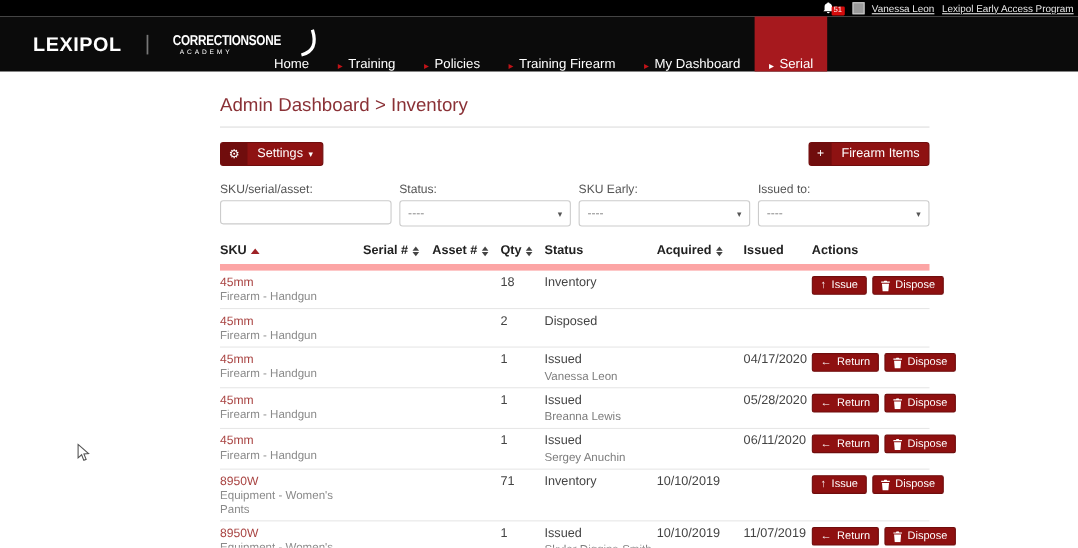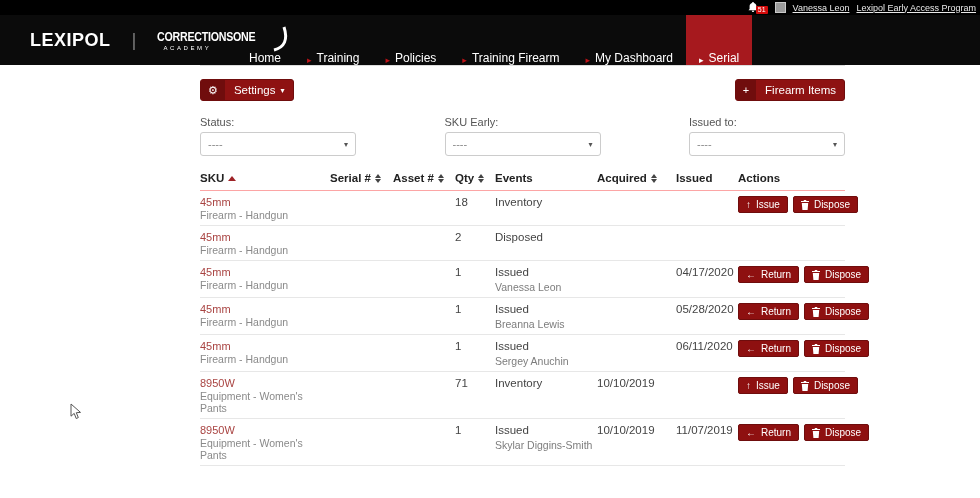--- a/index.html
+++ b/index.html
@@ -68,21 +68,21 @@
     box-sizing:border-box;padding:0 6px;font-size:11px;
   }
   .fselect{
     height:22px;border:1px solid #ccc;border-radius:3px;display:flex;
     align-items:center;justify-content:space-between;padding:0 7px;
     font-size:11px;color:#888;cursor:pointer;background:#fff;
   }
   .fselect .sel-caret{color:#555;font-size:8px}
   
   .grid{display:grid;grid-template-columns:130px 63px 62px 40px 102px 79px 62px auto}
-  .thead{border-bottom:1px solid #fca5a5;padding:5px 0 6px;font-size:11.5px;font-weight:bold;color:#222}
+  .thead{border-bottom:6px solid #fca5a5;padding:5px 0 6px;font-size:11.5px;font-weight:bold;color:#222}
   .hcell{display:flex;align-items:center;gap:4px;cursor:pointer}
   .sort{display:inline-flex;flex-direction:column;gap:1px}
   .sort i{display:block;width:0;height:0;border-left:3px solid transparent;border-right:3px solid transparent}
   .sort .tu{border-bottom:4px solid #444}
   .sort .td{border-top:4px solid #444}
   .sort.asc .tu{border-bottom:5px solid #9e2226;border-left-width:4px;border-right-width:4px}
   .trow{border-bottom:1px solid #e7e7e7;padding:5px 0 4px;min-height:20px}
   .cell{font-size:11.5px;color:#444}
   .sku-link{color:#a94442;font-size:11px;text-decoration:none;cursor:pointer}
   .cat{color:#8a8a8a;font-size:10.5px;margin-top:1px}
@@ -155,36 +155,41 @@
     <span class="nav-label">My Dashboard</span>
   </div>
       <div class="nav-item active">
     <span class="nav-arrow">▸</span>
     <span class="nav-label">Serial</span>
   </div>
     </nav>
 </div>
 
 <div class="content">
+  <h1 class="page-title">Admin Dashboard &gt; Inventory</h1>
   <hr class="rule">
 
   <div class="toolbar">
     <button class="btn-dark">
       <span class="btn-ic">⚙</span>
       <span class="btn-label">Settings</span>
       <span class="btn-caret">▾</span>
     </button>
     <button class="btn-dark">
       <span class="btn-ic">+</span>
       <span class="btn-label">Firearm Items</span>
     </button>
   </div>
 
   <div class="filters">
     <div class="fgroup">
+      <div class="flabel">SKU/serial/asset:</div>
+      <input class="ftext" type="text" value="" style="">
+    </div>
+    <div class="fgroup">
       <div class="flabel">Status:</div>
       <div class="fselect">
         <span>----</span>
         <span class="sel-caret">▾</span>
       </div>
     </div>
     <div class="fgroup">
       <div class="flabel">SKU Early:</div>
       <div class="fselect">
         <span>----</span>
@@ -223,21 +228,21 @@
           </span>
   </div>
         <div class="hcell">
     <span class="h-label">Qty</span>
     <span class="sort">
             <i class="tu"></i>
             <i class="td"></i>
           </span>
   </div>
         <div class="hcell">
-    <span class="h-label">Events</span>
+    <span class="h-label">Status</span>
 
   </div>
         <div class="hcell">
     <span class="h-label">Acquired</span>
     <span class="sort">
             <i class="tu"></i>
             <i class="td"></i>
           </span>
   </div>
         <div class="hcell">

